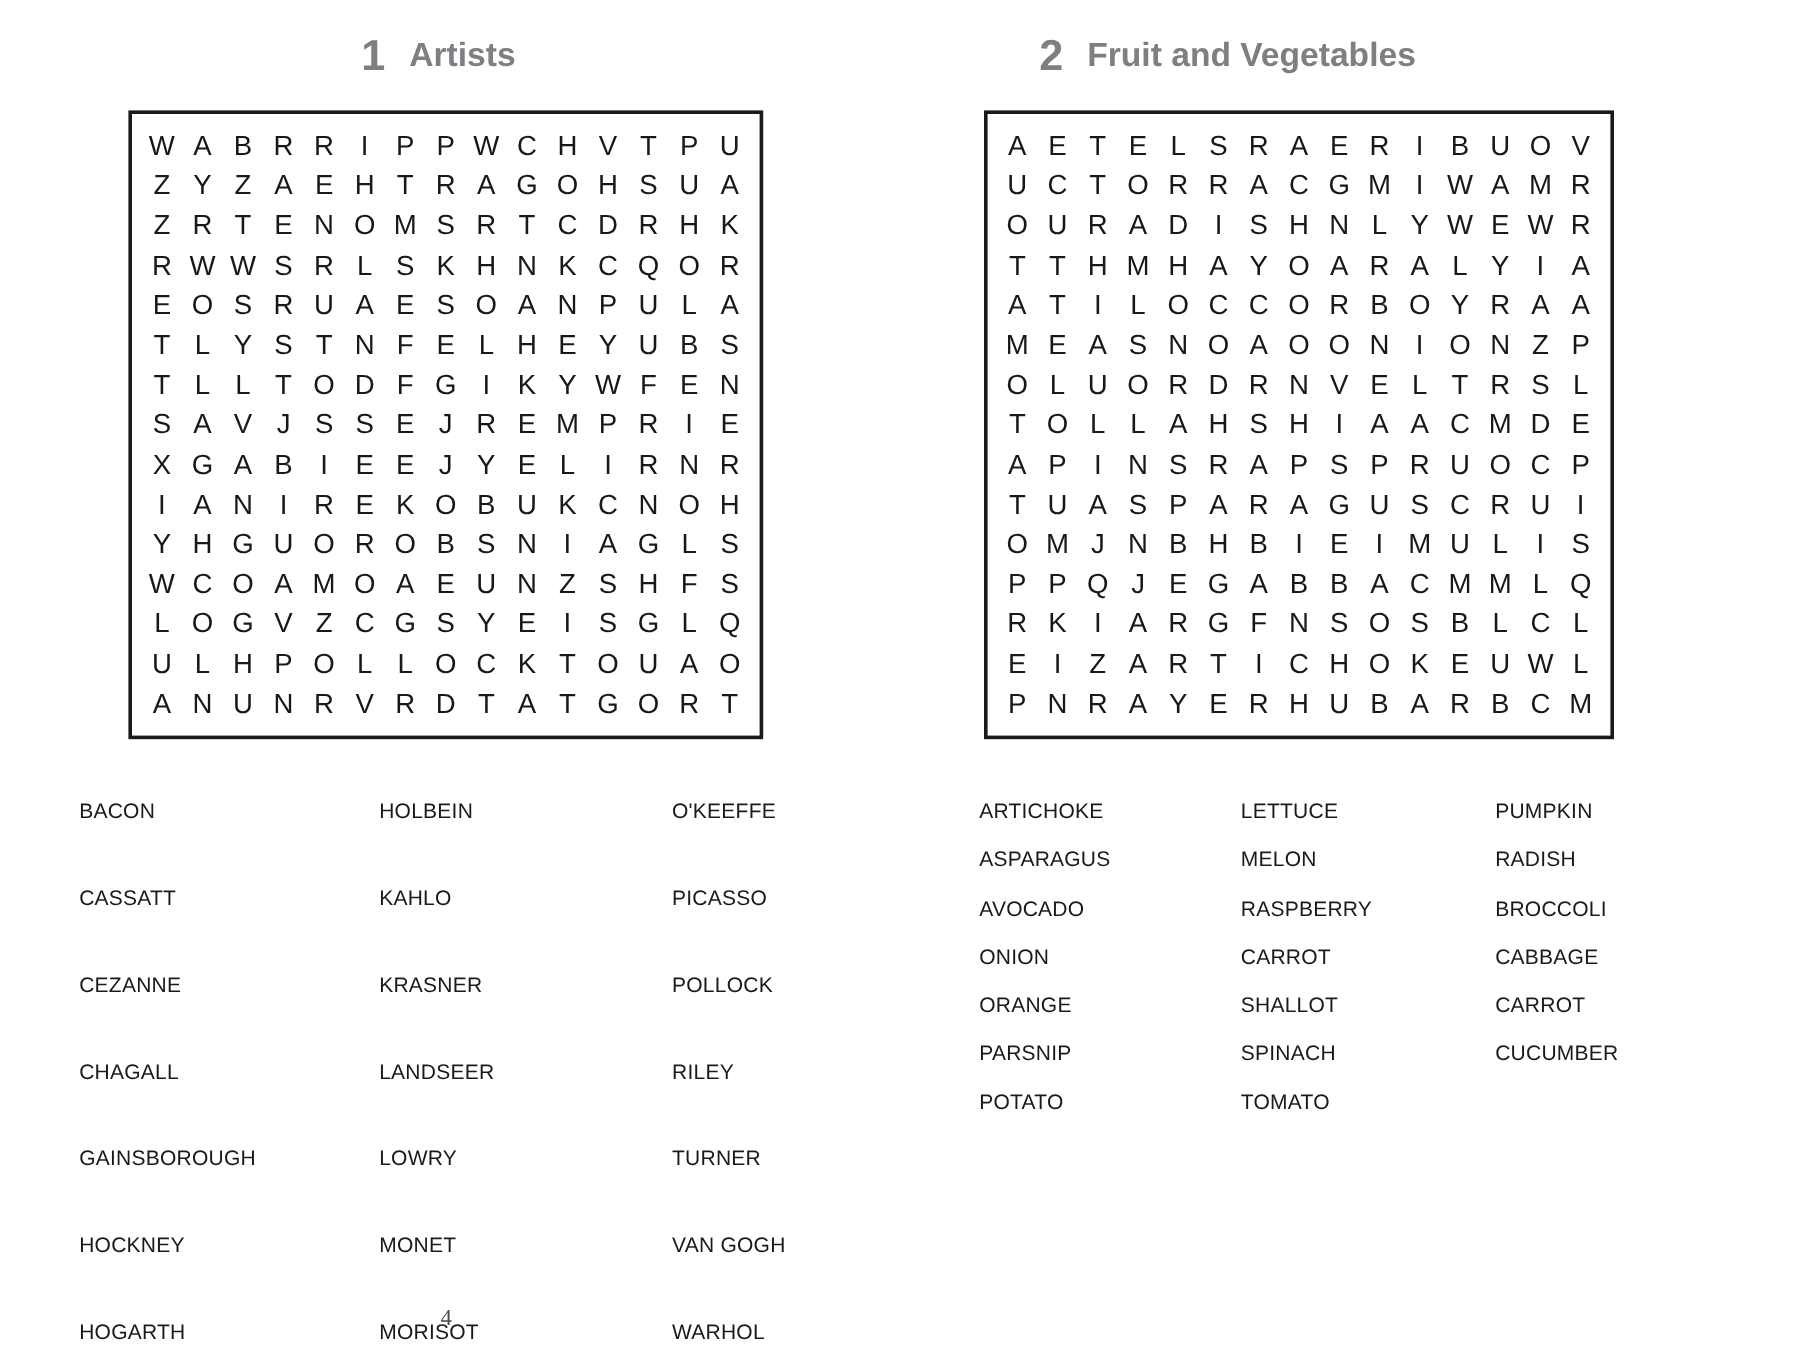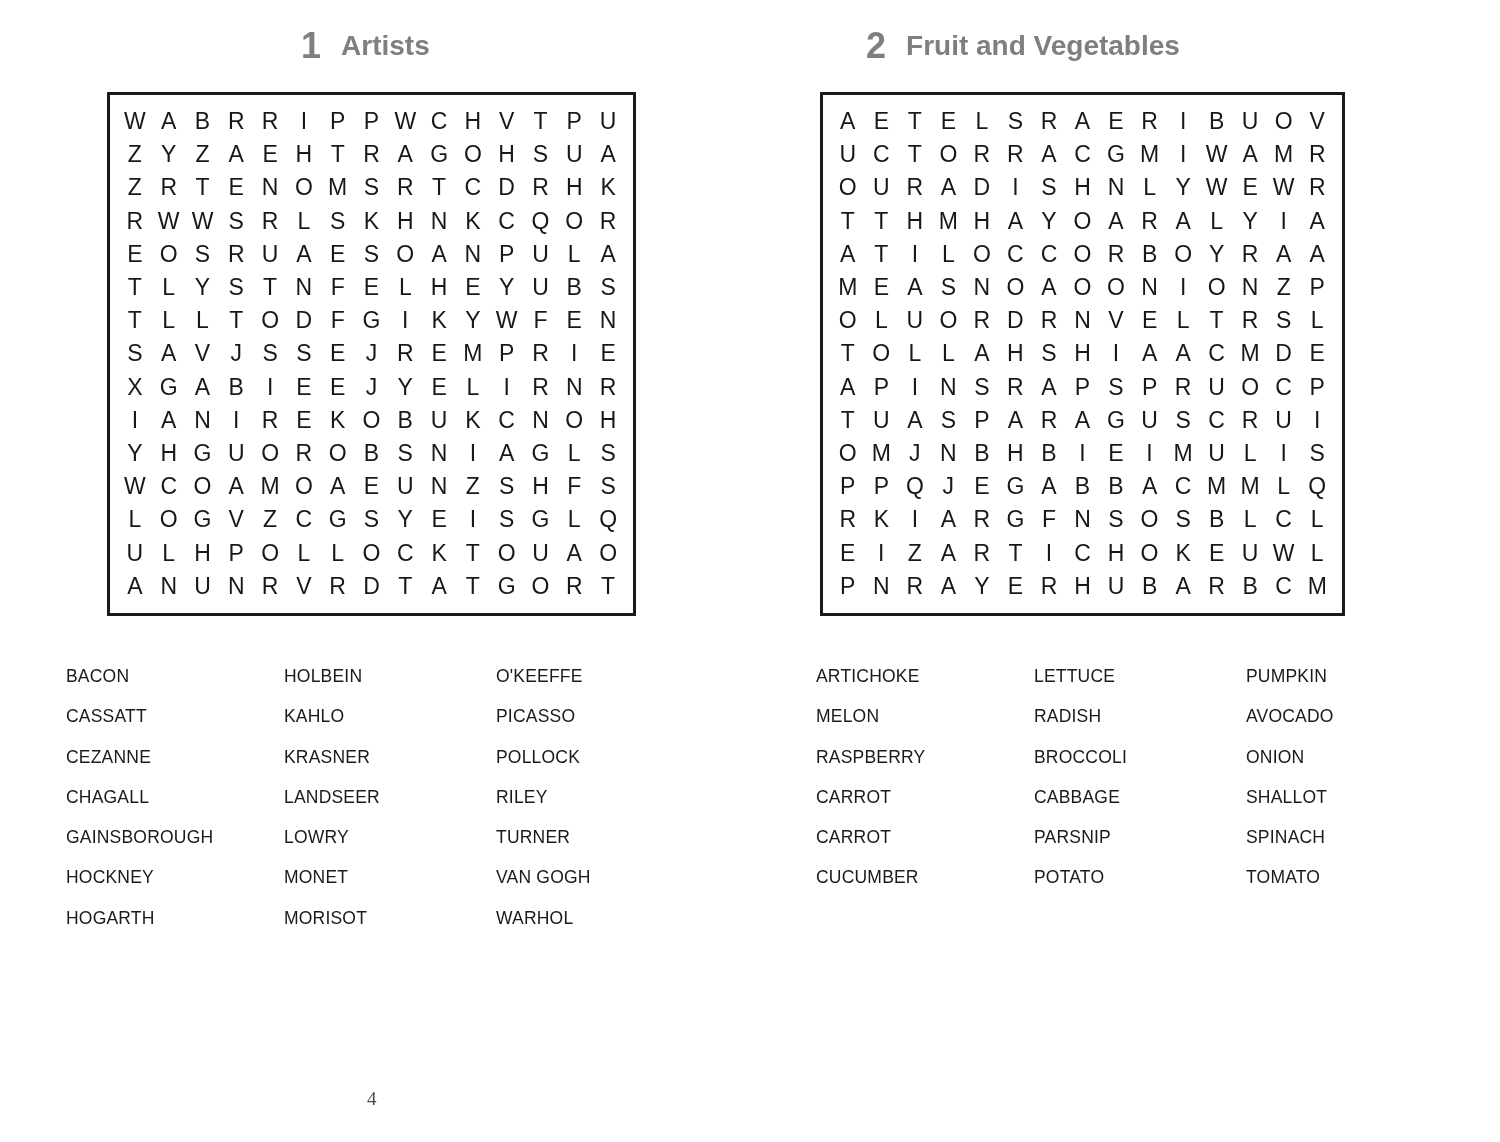--- a/index.html
+++ b/index.html
@@ -78,21 +78,21 @@
 
   
   .wordlist {
     margin-top: 40px;
     display: grid;
     grid-template-columns: repeat(3, 1fr);
     column-gap: 0px;
     row-gap: 0px;
   }
   .wl-left  { width: 580px; margin-left: 0px;
-              grid-template-columns: 218px 212px 150px; }
+              grid-template-columns: 218px 212px 150px; gap: 32px; }
   .wl-right { width: 580px; margin-left: 0px;
               grid-template-columns: 218px 212px 150px; }
   .word {
     font-size: 17.5px;
     letter-spacing: 0.2px;
     color: #1a1a1a;
     height: 40.3px;
     line-height: 40.3px;
     white-space: nowrap;
   }
@@ -674,28 +674,30 @@
               <td>M</td>
             </tr>
           </tbody>
         </table>
     </div>
 
     <div class="wordlist wl-right">
         <div class="word">ARTICHOKE</div>
         <div class="word">LETTUCE</div>
         <div class="word">PUMPKIN</div>
+        <div class="word">ASPARAGUS</div>
         <div class="word">MELON</div>
         <div class="word">RADISH</div>
         <div class="word">AVOCADO</div>
         <div class="word">RASPBERRY</div>
         <div class="word">BROCCOLI</div>
         <div class="word">ONION</div>
         <div class="word">CARROT</div>
         <div class="word">CABBAGE</div>
+        <div class="word">ORANGE</div>
         <div class="word">SHALLOT</div>
         <div class="word">CARROT</div>
         <div class="word">PARSNIP</div>
         <div class="word">SPINACH</div>
         <div class="word">CUCUMBER</div>
         <div class="word">POTATO</div>
         <div class="word">TOMATO</div>
       </div>
 
   </div>

